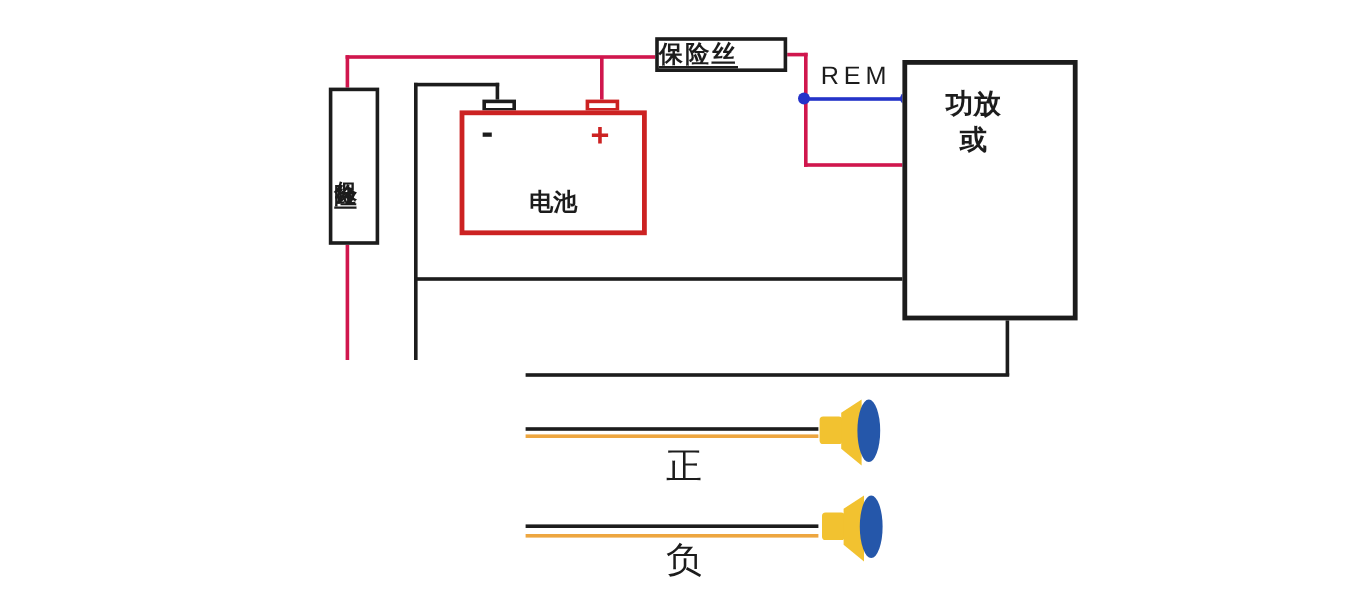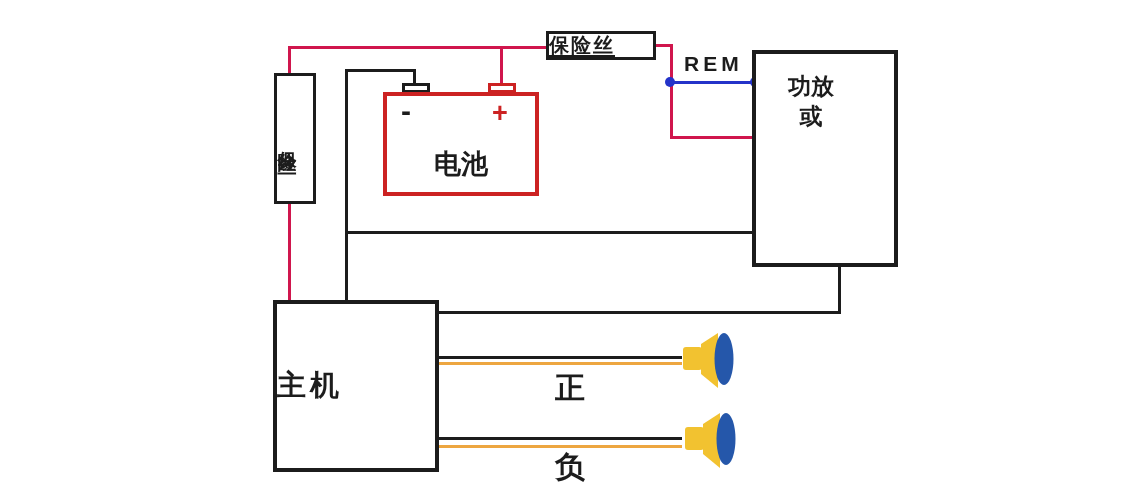--- a/index.html
+++ b/index.html
@@ -23,33 +23,33 @@
   .wire.h{height:3px;}
   .wire.v{width:3px;}
   .red{background:var(--wire-red,#d0164d);}
   .black{background:var(--ink,#1c1c1c);}
   .blue{background:var(--wire-blue,#2433c9);}
   .orange{background:var(--wire-orange,#eda640);}
   .dot{
     position:absolute;width:10px;height:10px;border-radius:50%;
     background:var(--wire-blue,#2433c9);
   }
-  .lbl{position:absolute;font-weight:bold;white-space:nowrap;text-align:center;}
+  .lbl{position:absolute;font-weight:normal;white-space:nowrap;text-align:center;}
   .fuse-top-label{
     font-size:20px;font-weight:bold;letter-spacing:2px;
     text-decoration:underline;text-decoration-thickness:2px;text-underline-offset:3px;
   }
   .fuse-left-label{
     font-size:19px;font-weight:bold;line-height:21px;
     writing-mode:vertical-rl;text-orientation:upright;letter-spacing:2px;
   }
   .battery-box{border-color:var(--battery-red,#cc2222);border-width:4px;}
   .battery-label{
     position:absolute;left:0;right:0;bottom:10px;
-    text-align:center;font-size:27px;font-weight:bold;color:var(--ink,#1c1c1c);
+    text-align:center;font-size:20px;font-weight:bold;color:var(--ink,#1c1c1c);
   }
   .terminal{position:absolute;box-sizing:border-box;background:#fff;height:10px;width:28px;}
   .terminal.neg{border:3px solid var(--ink,#1c1c1c);}
   .terminal.pos{border:3px solid var(--battery-red,#cc2222);}
   .sign{position:absolute;font-weight:bold;}
   .sign.minus{font-size:30px;}
   .sign.plus{font-size:27px;color:var(--battery-red,#cc2222);}
   .amp-text{
     text-align:center;font-size:23px;font-weight:bold;line-height:30px;
   }
@@ -105,23 +105,20 @@
 
   <span class="lbl rem-label" style="left:684px;top:52px;">REM</span>
 
   <div class="box thick" style="left:752px;top:50px;width:146px;height:217px;align-items:flex-start;padding-left:32px;">
     <div class="amp-text" style="margin-top:17px;">
       <div>功放</div>
       <div>或</div>
     </div>
   </div>
 
-  <div class="box thick" style="left:273px;top:300px;width:166px;height:172px;">
-    <span class="headunit-label">主机</span>
-  </div>
 
   <span class="lbl spk-label" style="left:555px;top:368px;">正</span>
   <span class="lbl spk-label" style="left:555px;top:447px;">负</span>
 
   <svg style="left:680px;top:330px;" width="58" height="60" viewBox="0 0 58 60">
     <rect x="3" y="17" width="19" height="23" rx="3" fill="#f2c230"></rect>
     <polygon points="21,14 38,3 38,58 21,44" fill="#f2c230"></polygon>
     <ellipse cx="44" cy="29" rx="9.5" ry="26" fill="#2557aa"></ellipse>
   </svg>
   <svg style="left:682px;top:410px;" width="58" height="60" viewBox="0 0 58 60">

